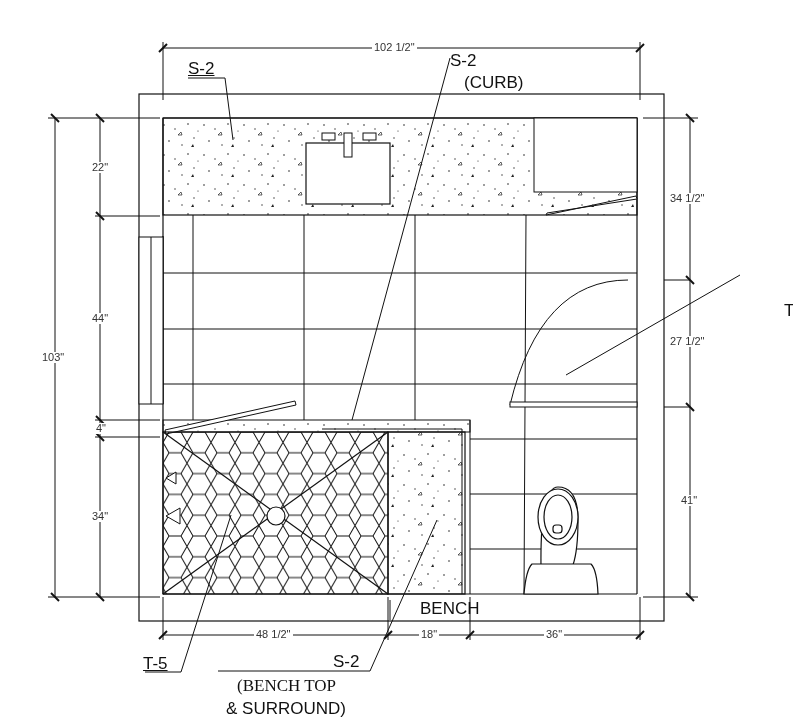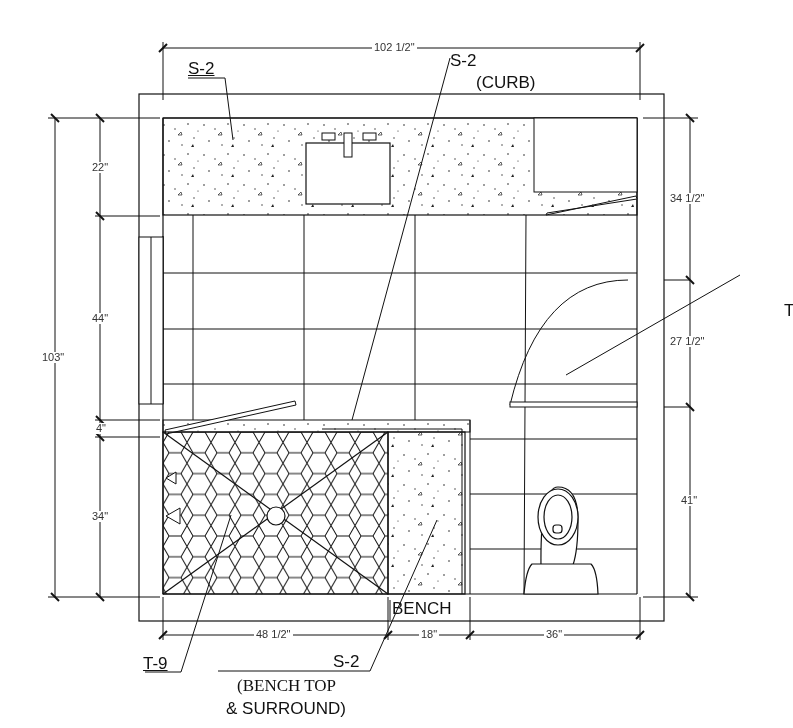--- a/index.html
+++ b/index.html
@@ -155,19 +155,19 @@
 <span class="lbl dim" style="left:90px;top:511px;">34"</span>
 <span class="lbl dim" style="left:668px;top:193px;">34 1/2"</span>
 <span class="lbl dim" style="left:668px;top:336px;">27 1/2"</span>
 <span class="lbl dim" style="left:679px;top:495px;">41"</span>
 <span class="lbl dim" style="left:254px;top:629px;">48 1/2"</span>
 <span class="lbl dim" style="left:419px;top:629px;">18"</span>
 <span class="lbl dim" style="left:544px;top:629px;">36"</span>
 
 <span class="lbl big ul" style="left:188px;top:60px;">S-2</span>
 <span class="lbl big" style="left:450px;top:52px;">S-2</span>
-<span class="lbl big" style="left:476px;top:74px;">(CURB)</span>
+<span class="lbl big" style="left:464px;top:74px;">(CURB)</span>
 <span class="lbl big" style="left:784px;top:264px;margin-top:38px;">T-6</span>
-<span class="lbl big ul" style="left:143px;top:655px;">T-9</span>
+<span class="lbl big ul" style="left:143px;top:655px;">T-5</span>
 <span class="lbl big" style="left:333px;top:653px;">S-2</span>
 <span class="lbl big" style="left:237px;top:677px;font-family:Liberation Serif, serif;">(BENCH TOP</span>
 <span class="lbl big" style="left:218px;top:700px;margin-left:8px;">&amp; SURROUND)</span>
-<span class="lbl big" style="left:392px;top:600px;">BENCH</span>
+<span class="lbl big" style="left:392px;top:600px;padding-left:28px;">BENCH</span>
 
 </body></html>

